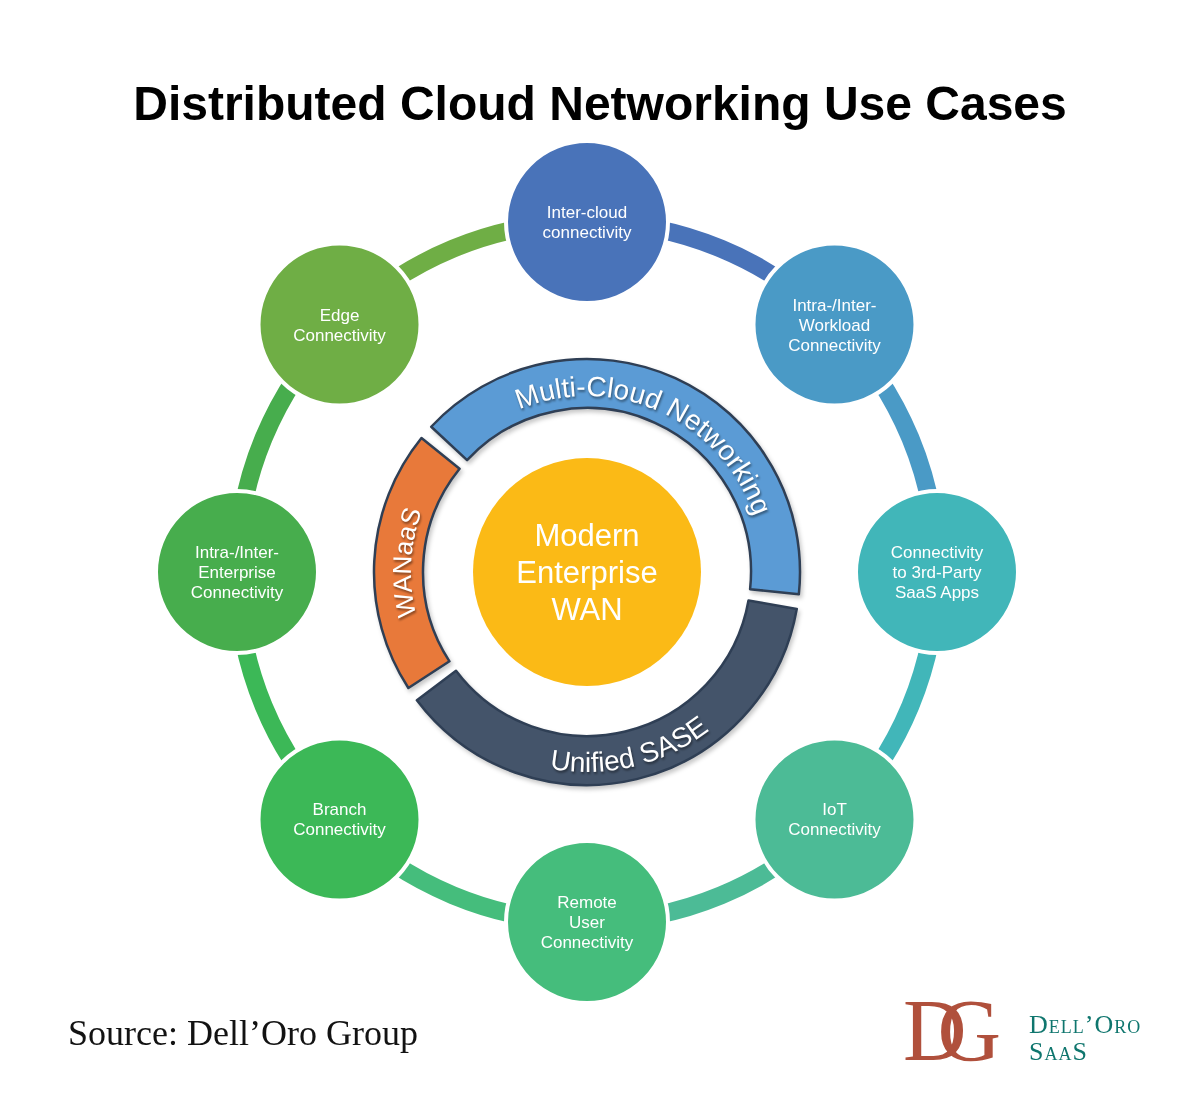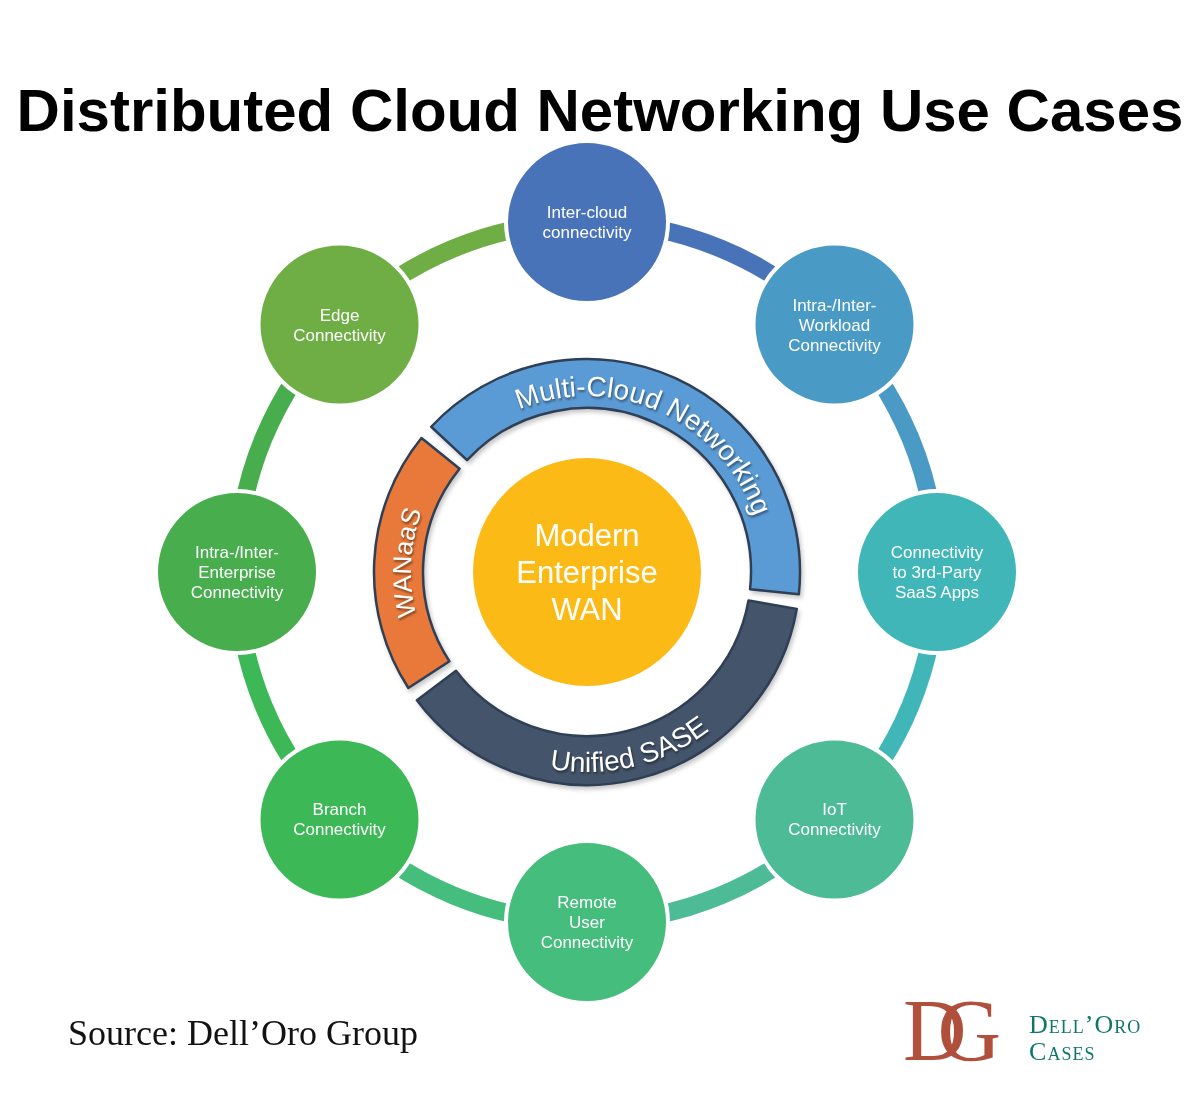--- a/index.html
+++ b/index.html
@@ -1,19 +1,19 @@
 <!DOCTYPE html>
 <html><head>
 <meta charset="utf-8">
 <style>
   html,body{margin:0;padding:0;background:#ffffff;}
   .canvas{position:relative;width:1200px;height:1096px;background:#ffffff;overflow:hidden;
           font-family:"Liberation Sans",sans-serif;}
   .title{position:absolute;top:76px;left:0;width:100%;margin:0;text-align:center;
-         font-size:60px;font-weight:bold;color:#000;letter-spacing:0px;}
+         font-size:48px;font-weight:bold;color:#000;letter-spacing:0px;}
   .diagram-svg{position:absolute;left:0;top:0;}
   .node-label{fill:#ffffff;font-size:17px;font-family:"Liberation Sans",sans-serif;text-anchor:middle;}
   .core-label{fill:#ffffff;font-size:31px;font-family:"Liberation Sans",sans-serif;text-anchor:middle;}
   .arc-label{fill:#ffffff;font-size:28px;font-family:"Liberation Sans",sans-serif;text-anchor:middle;
              filter:drop-shadow(1px 2px 1px rgba(0,0,0,0.45));}
   .arc-label.small{font-size:26px;}
   .inner-ring-group{filter:drop-shadow(2px 3px 2px rgba(0,0,0,0.22));}
   .source{position:absolute;left:68px;top:1012px;font-family:"Liberation Serif",serif;
           font-size:36px;color:#121212;}
   .logo{position:absolute;left:903px;top:997px;display:flex;align-items:flex-end;gap:28px;}
@@ -76,16 +76,16 @@
         <text class="node-label"><tspan x="339.5126265847083" y="320.5126265847084">Edge</tspan><tspan x="339.5126265847083" y="340.5126265847084">Connectivity</tspan></text>
       </g>
     </svg>
 
   <div class="source">Source: Dell’Oro Group</div>
 
   <div class="logo">
     <div class="logo-mark"><span class="d">D</span><span class="g">G</span></div>
     <div class="logo-name">
       <div>Dell’Oro</div>
-      <div>Cases</div>
+      <div>SaaS</div>
     </div>
   </div>
 </div>
 
 </body></html>

